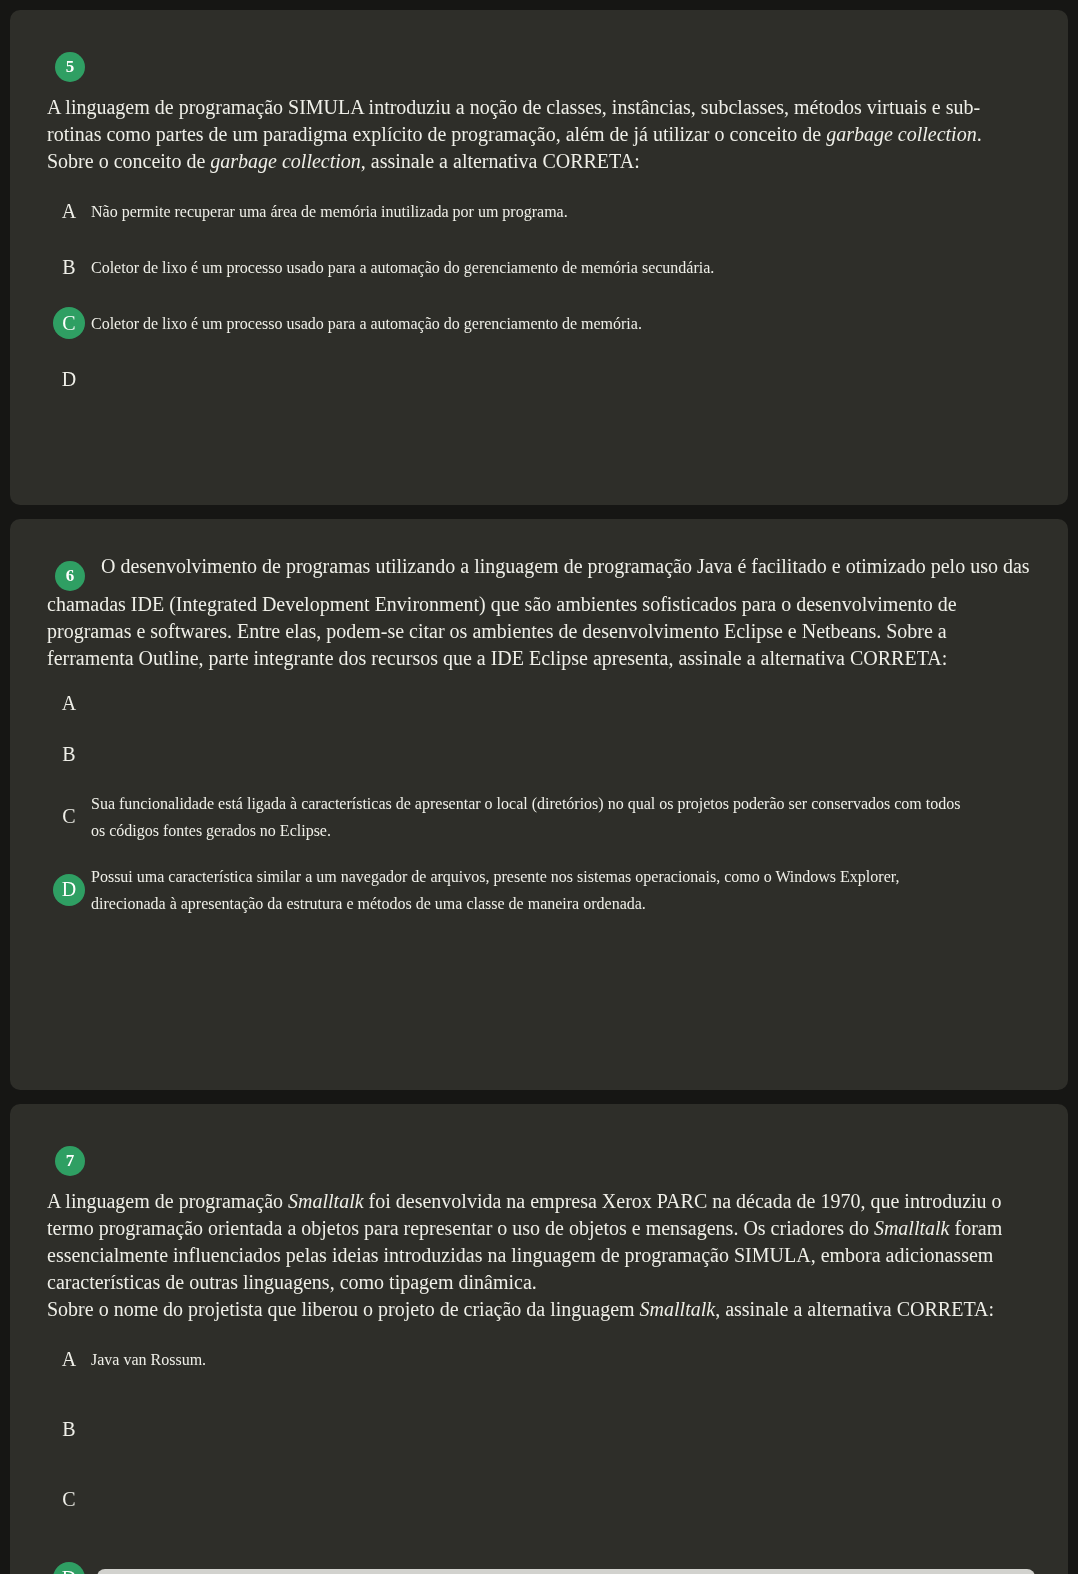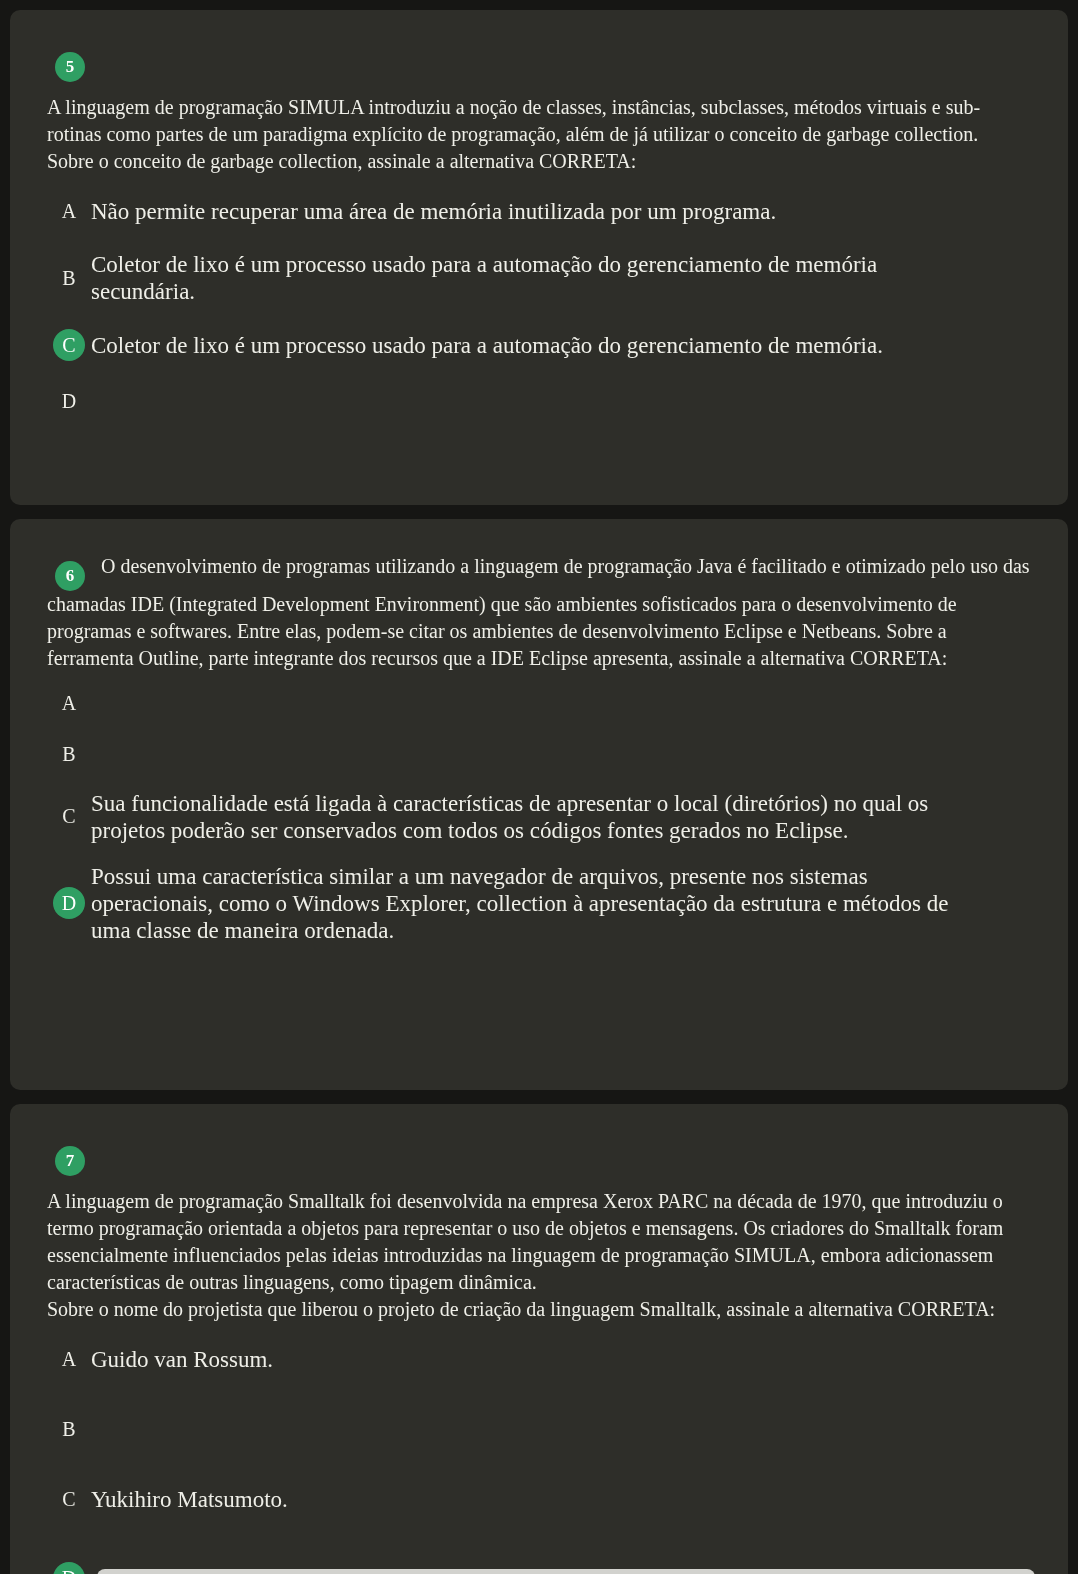--- a/index.html
+++ b/index.html
@@ -25,36 +25,36 @@
   .card.q7{min-height:580px;}
   .badge{
     width:30px;height:30px;border-radius:50%;
     background:var(--green);color:#ffffff;
     display:flex;align-items:center;justify-content:center;
     font-size:17px;font-weight:bold;flex:0 0 auto;
   }
   .badge.block{margin:0 0 12px 8px;}
   .badge.inline{display:inline-flex;vertical-align:-8px;margin:0 16px 0 8px;}
   .prompt{font-size:20px;line-height:27px;}
-  .it{}
+  .it{font-style:italic;}
   .options{display:flex;flex-direction:column;}
   .q5 .options{gap:24px;margin-top:20px;}
   .q6 .options{gap:19px;margin-top:16px;}
   .q7 .options{gap:38px;margin-top:20px;}
   .option{display:flex;align-items:center;}
   .opt-letter{
     flex:0 0 auto;width:44px;height:32px;
     display:flex;align-items:center;justify-content:center;
     font-size:20px;
   }
   .opt-letter.selected{
     width:32px;margin:0 6px;border-radius:50%;
     background:var(--green);color:#ffffff;
   }
-  .opt-text{flex:1;font-size:23px;line-height:27px;max-width:880px;}
+  .opt-text{flex:1;font-size:16px;line-height:27px;max-width:880px;}
   
   .partial-row{
     position:absolute;left:47px;top:1562px;width:990px;
     display:flex;align-items:flex-start;
   }
   .partial-row .opt-letter{height:32px;}
   .partial-bar{
     flex:1;height:30px;margin:7px 2px 0 6px;
     background:var(--partial-bar);border-radius:8px;
   }
@@ -116,47 +116,46 @@
       <div class="option">
         <div class="opt-letter">
             <span>C</span>
           </div>
         <div class="opt-text">Sua funcionalidade está ligada à características de apresentar o local (diretórios) no qual os projetos poderão ser conservados com todos os códigos fontes gerados no Eclipse.</div>
       </div>
       <div class="option">
         <div class="opt-letter selected">
             <span>D</span>
           </div>
-        <div class="opt-text">Possui uma característica similar a um navegador de arquivos, presente nos sistemas operacionais, como o Windows Explorer, collection à apresentação da estrutura e métodos de uma classe de maneira ordenada.</div>
+        <div class="opt-text">Possui uma característica similar a um navegador de arquivos, presente nos sistemas operacionais, como o Windows Explorer, direcionada à apresentação da estrutura e métodos de uma classe de maneira ordenada.</div>
       </div>
     </div>
   </section>
 
   <section class="card q7">
     <div class="badge block">
       <span>7</span>
     </div>
     <div class="prompt"><span>A linguagem de programação </span><span class="it">Smalltalk</span><span> foi desenvolvida na empresa Xerox PARC na década de 1970, que introduziu o termo programação orientada a objetos para representar o uso de objetos e mensagens. Os criadores do </span><span class="it">Smalltalk</span><span> foram essencialmente influenciados pelas ideias introduzidas na linguagem de programação SIMULA, embora adicionassem características de outras linguagens, como tipagem dinâmica.</span><br><span>Sobre o nome do projetista que liberou o projeto de criação da linguagem </span><span class="it">Smalltalk</span><span>, assinale a alternativa CORRETA:</span></div>
     <div class="options">
       <div class="option">
         <div class="opt-letter">
             <span>A</span>
           </div>
-        <div class="opt-text">Guido van Rossum.</div>
+        <div class="opt-text">Java van Rossum.</div>
       </div>
       <div class="option">
         <div class="opt-letter">
             <span>B</span>
           </div>
       </div>
       <div class="option">
         <div class="opt-letter">
             <span>C</span>
           </div>
-        <div class="opt-text">Yukihiro Matsumoto.</div>
       </div>
     </div>
   </section>
 
 </div>
 
 <div class="partial-row">
   <div class="opt-letter selected">
       <span>D</span>
     </div>

